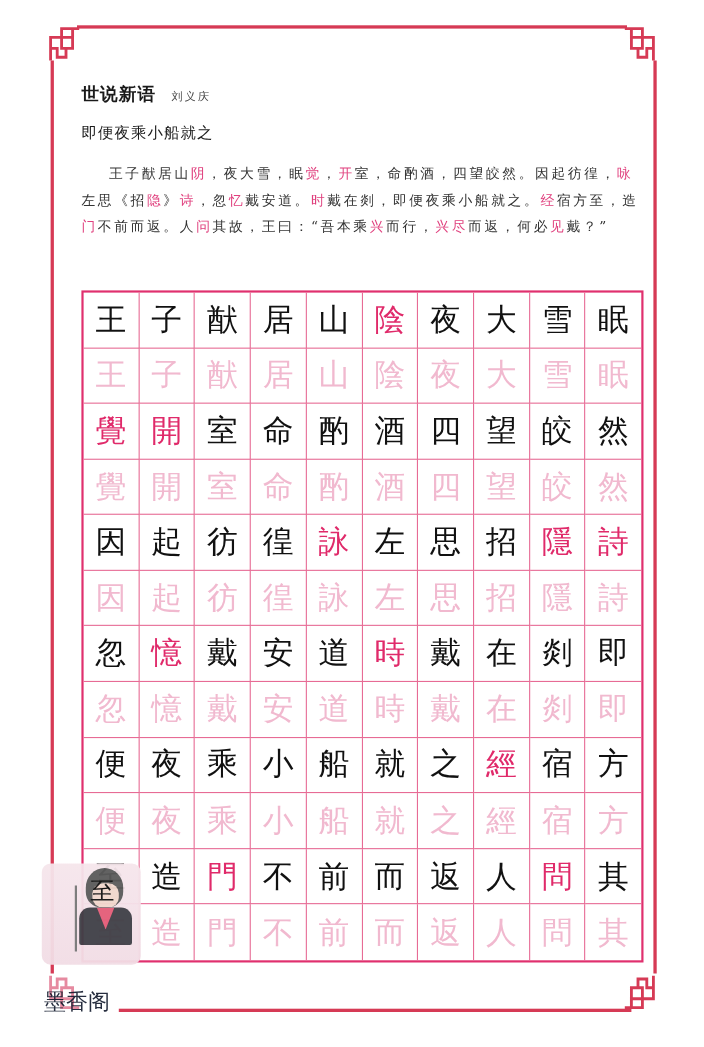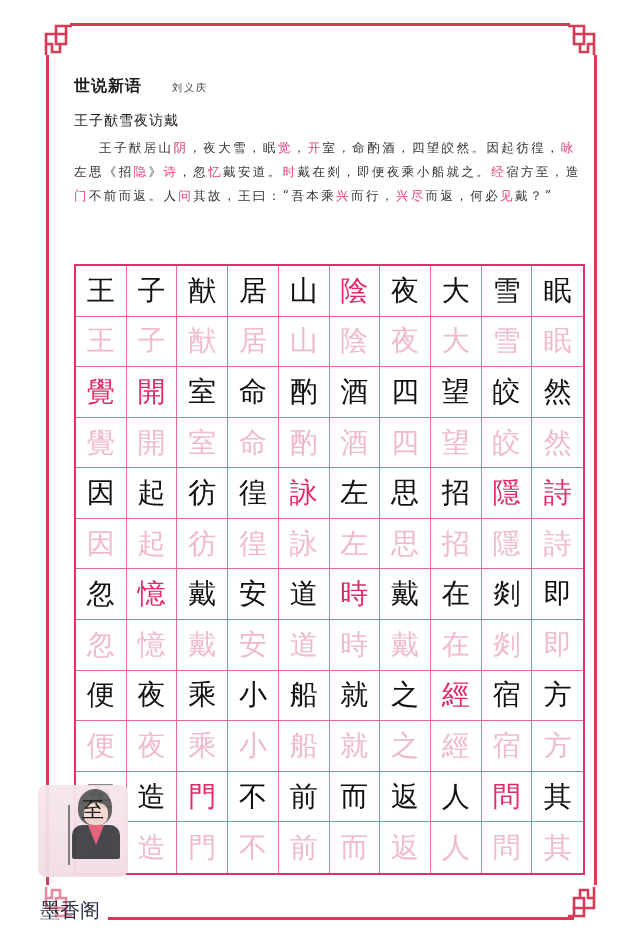--- a/index.html
+++ b/index.html
@@ -4,26 +4,26 @@
 <style>
   html, body { margin: 0; padding: 0; }
   body {
     width: 640px; height: 952px; background: #ffffff; position: relative; overflow: hidden;
     font-family: "DejaVu Serif", "Liberation Serif", serif; color: #222;
   }
   .frame-line { position: absolute; background: #d63a55; }
   .corner { position: absolute; width: 34px; height: 34px; }
   .corner svg { width: 100%; height: 100%; display: block; }
 
-  .header { position: absolute; left: 74px; top: 76px; display: flex; align-items: baseline; gap: 30px; }
+  .header { position: absolute; left: 74px; top: 76px; display: flex; align-items: baseline; gap: 14px; }
   .book-title { font-size: 16px; font-weight: bold; color: #1a1a1a; letter-spacing: 1px; }
   .author { font-size: 10px; color: #444; letter-spacing: 2px; }
   .poem-title { position: absolute; left: 74px; top: 112px; font-size: 14px; color: #1a1a1a; letter-spacing: 1px; }
   .passage {
-    position: absolute; left: 74px; top: 136px; width: 512px;
+    position: absolute; left: 74px; top: 146px; width: 512px;
     font-size: 12.5px; line-height: 24px; color: #333; letter-spacing: 2.4px; text-indent: 2em;
   }
   .hl { color: #e0407e; }
 
   .grid {
     position: absolute; left: 74px; top: 264px; width: 511px; height: 611px;
     border: 2px solid #e0306e; box-sizing: border-box;
     display: grid; grid-template-columns: repeat(10, 1fr); grid-template-rows: repeat(12, 1fr);
   }
   .cell {
@@ -98,21 +98,21 @@
         <path d="M4 22 H10 V30 H18 V22"></path>
         <path d="M24 4 V12"></path>
   </g>
     </svg>
 </div>
 
 <div class="header">
   <span class="book-title">世说新语</span>
   <span class="author">刘义庆</span>
 </div>
-<div class="poem-title">王子猷雪夜访戴</div>
+<div class="poem-title">即便夜乘小船就之</div>
 
 <div class="passage" id="passage"><span>王子猷居山</span><span class="hl">阴</span><span>，夜大雪，眠</span><span class="hl">觉</span><span>，</span><span class="hl">开</span><span>室，命酌酒，四望皎然。因起彷徨，</span><span class="hl">咏</span><span>左思《招</span><span class="hl">隐</span><span>》</span><span class="hl">诗</span><span>，忽</span><span class="hl">忆</span><span>戴安道。</span><span class="hl">时</span><span>戴在剡，即便夜乘小船就之。</span><span class="hl">经</span><span>宿方至，造</span><span class="hl">门</span><span>不前而返。人</span><span class="hl">问</span><span>其故，王曰：“吾本乘</span><span class="hl">兴</span><span>而行，</span><span class="hl">兴</span><span class="hl">尽</span><span>而返，何必</span><span class="hl">见</span><span>戴？”</span></div>
 
 <div class="grid" id="grid">
     <div class="cell ink">王</div>
     <div class="cell ink">子</div>
     <div class="cell ink">猷</div>
     <div class="cell ink">居</div>
     <div class="cell ink">山</div>
     <div class="cell ink red">陰</div>

